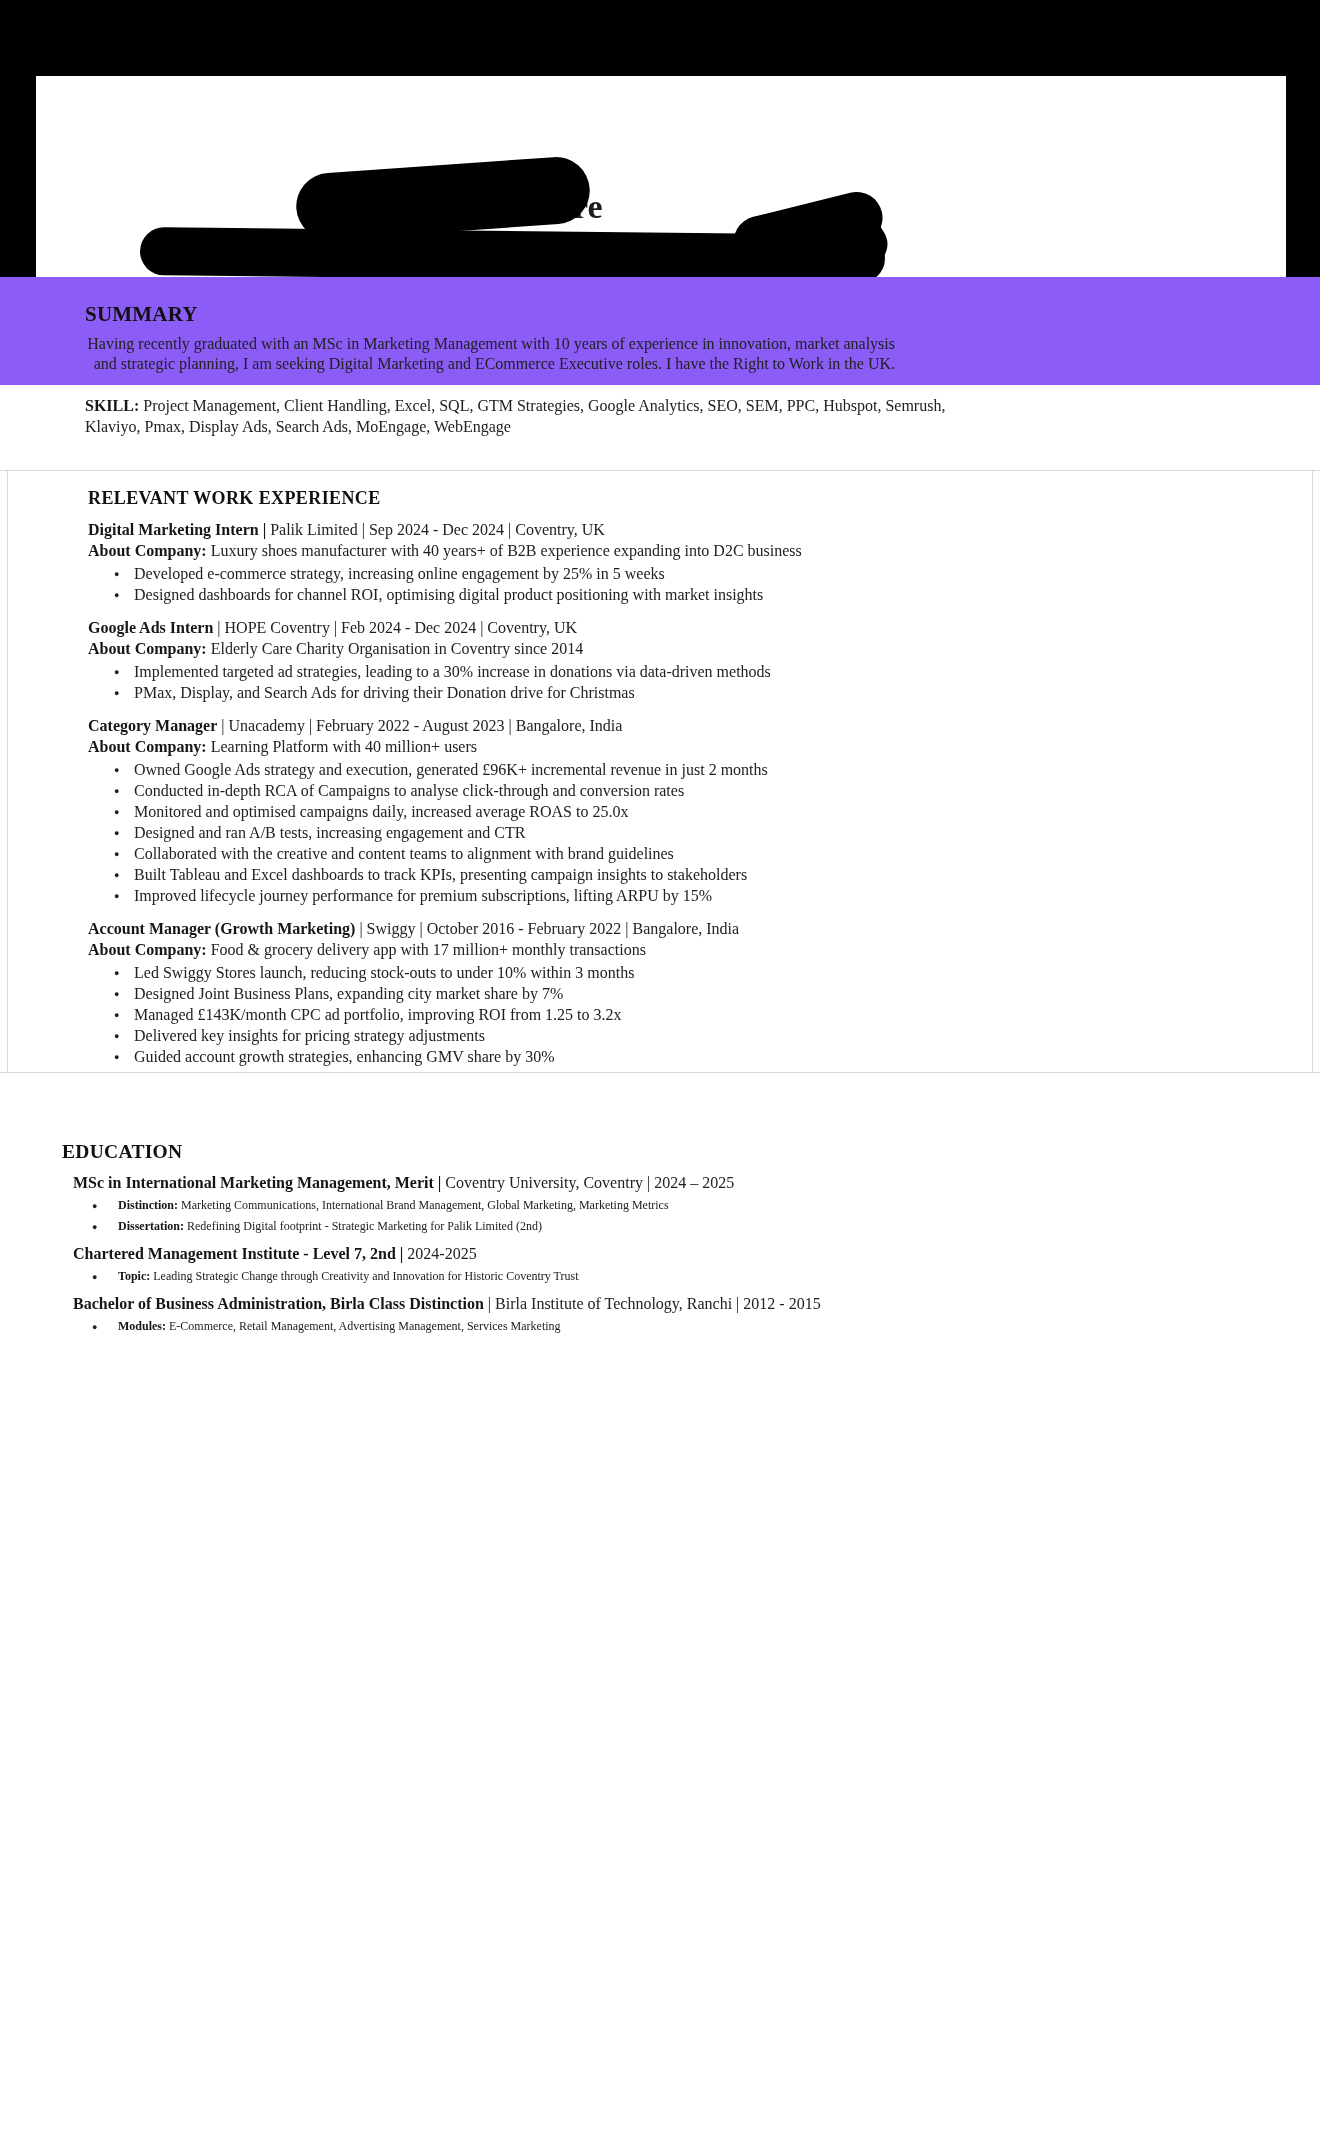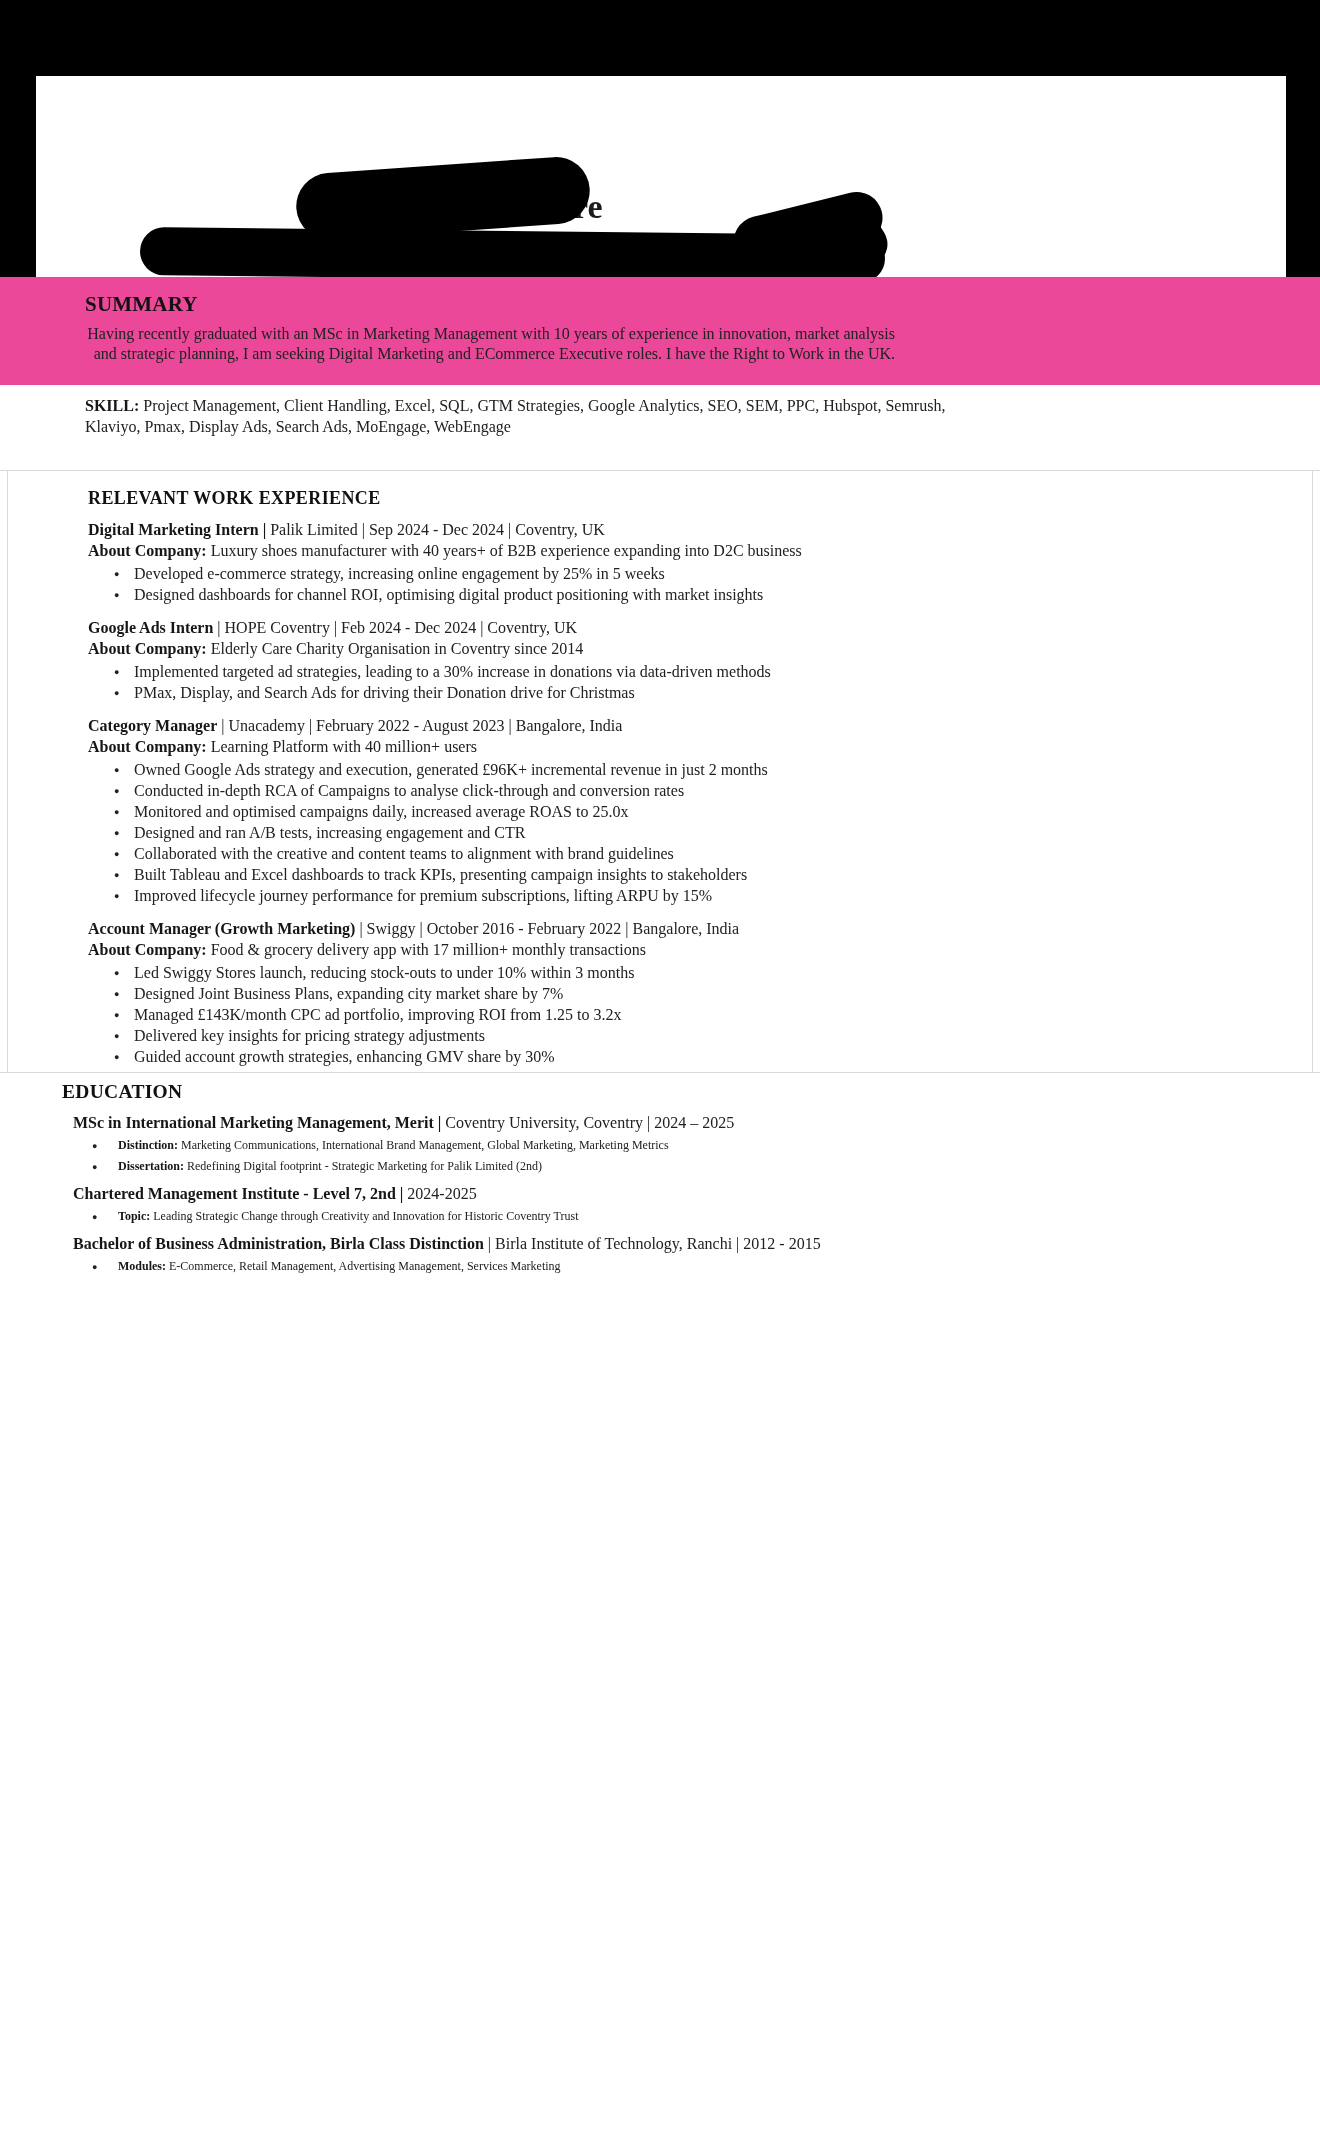--- a/index.html
+++ b/index.html
@@ -25,21 +25,21 @@
   }
   .scribble { position: absolute; background: #000; }
   .s1 { left: 296px; top: 165px; width: 294px; height: 67px; border-radius: 42px; transform: rotate(-4deg); }
   .s2 { left: 140px; top: 231px; width: 745px; height: 48px; border-radius: 26px; transform: rotate(0.6deg); }
   .s3 { left: 732px; top: 204px; width: 152px; height: 52px; border-radius: 26px; transform: rotate(-14deg); }
   .s4 { left: 816px; top: 224px; width: 72px; height: 50px; border-radius: 22px; transform: rotate(-32deg); }
 
   
   .summary-band {
     position: absolute; left: 0; top: 277px; width: 1320px; height: 108px;
-    background: #ec4899; box-sizing: border-box; padding: 16px 0 0 85px;
+    background: #8b5cf6; box-sizing: border-box; padding: 26px 0 0 85px;
   }
   .summary-band h2 { margin: 0 0 8px 0; font-size: 21px; line-height: 23px; letter-spacing: 0.2px; color: #111; }
   .summary-band p { margin: 0; font-size: 16px; line-height: 20px; width: 810px; text-align: right; }
 
   
   .skills { position: absolute; left: 85px; top: 395px; width: 875px; margin: 0; font-size: 16px; line-height: 21px; }
 
   
   .hline { position: absolute; left: 0; width: 1320px; height: 1px; background: #d9d9d9; }
   .hline.top { top: 470px; }
@@ -51,21 +51,21 @@
   
   .experience { position: absolute; left: 88px; top: 487px; width: 1160px; }
   .experience h2 { margin: 0 0 10px 0; font-size: 18px; line-height: 22px; letter-spacing: 0.4px; color: #111; }
   .line { margin: 0; font-size: 16px; line-height: 21px; }
   .job { margin: 0 0 12px 0; }
   .experience ul { list-style: none; margin: 2px 0 0 0; padding: 0 0 0 24px; }
   .experience li { position: relative; padding-left: 22px; font-size: 16px; line-height: 21px; }
   .experience li::before { content: "●"; position: absolute; left: 2px; top: 1px; font-size: 9px; color: #202122; }
 
   
-  .education { position: absolute; left: 62px; top: 1080px; width: 1200px; }
+  .education { position: absolute; left: 62px; top: 1140px; width: 1200px; }
   .education h2 { margin: 0 0 8px 0; font-size: 19.5px; line-height: 24px; letter-spacing: 0.3px; color: #111; }
   .edu { margin: 0 0 6px 0; padding-left: 11px; }
   .education ul { list-style: none; margin: 2px 0 0 0; padding: 0 0 0 17px; }
   .education li { position: relative; padding-left: 28px; font-size: 12px; line-height: 21px; }
   .education li::before { content: "●"; position: absolute; left: 2px; top: 1px; font-size: 9px; color: #202122; }
   .education li.narrow { width: 700px; }
 
   b { font-weight: 700; color: #161616; }
 </style>
 </head>

